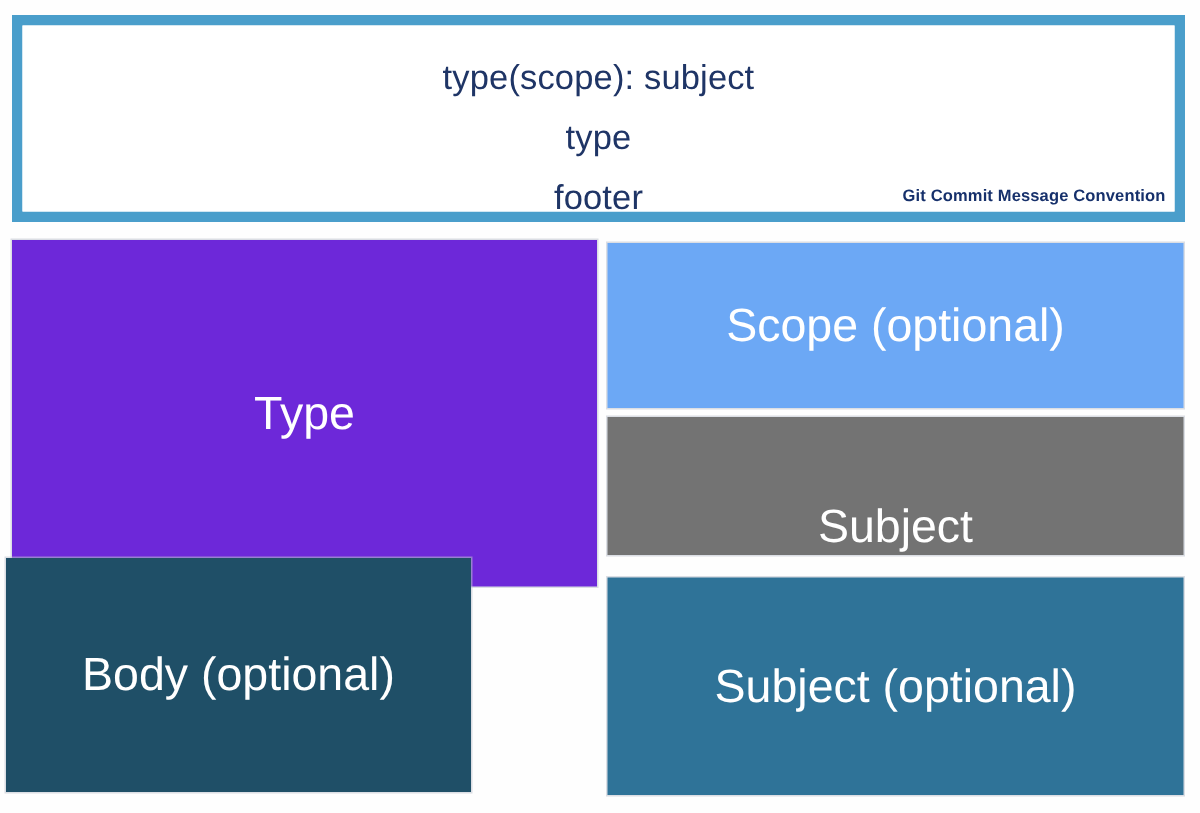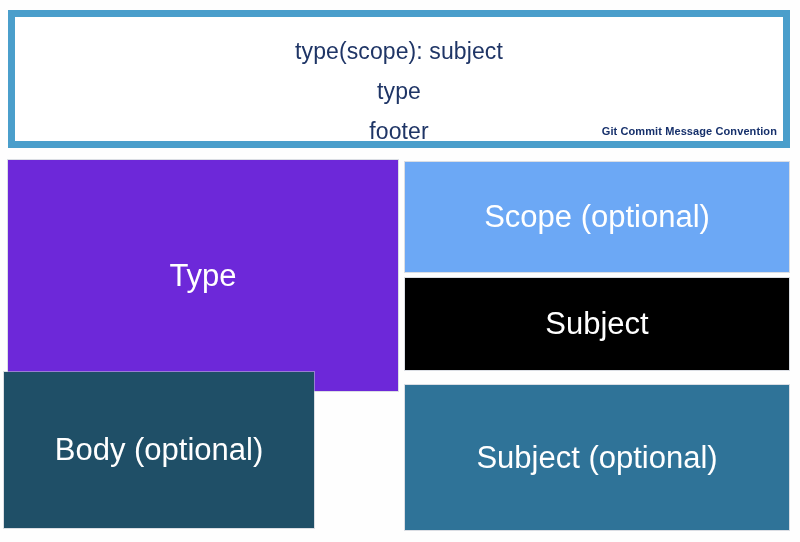--- a/index.html
+++ b/index.html
@@ -103,21 +103,22 @@
     top: 162px;
     width: 384px;
     height: 110px;
     background: #6ca8f5;
   }
   .block-subject {
     left: 405px;
     top: 278px;
     width: 384px;
     height: 92px;
-    background: #000000;
+    background: #737373;
+    align-items: flex-end;
   }
   .block-footer {
     left: 405px;
     top: 385px;
     width: 384px;
     height: 145px;
     background: #2f7398;
   }
 </style>
 </head>

